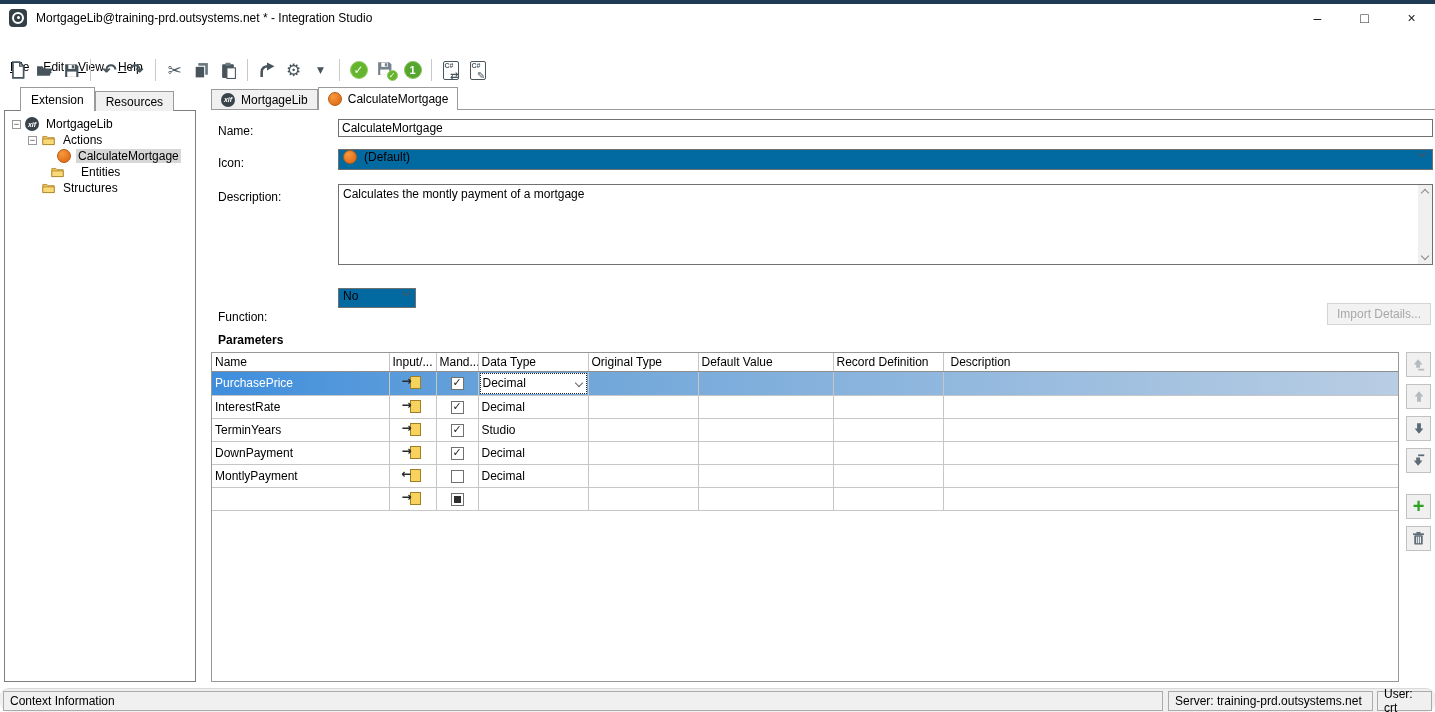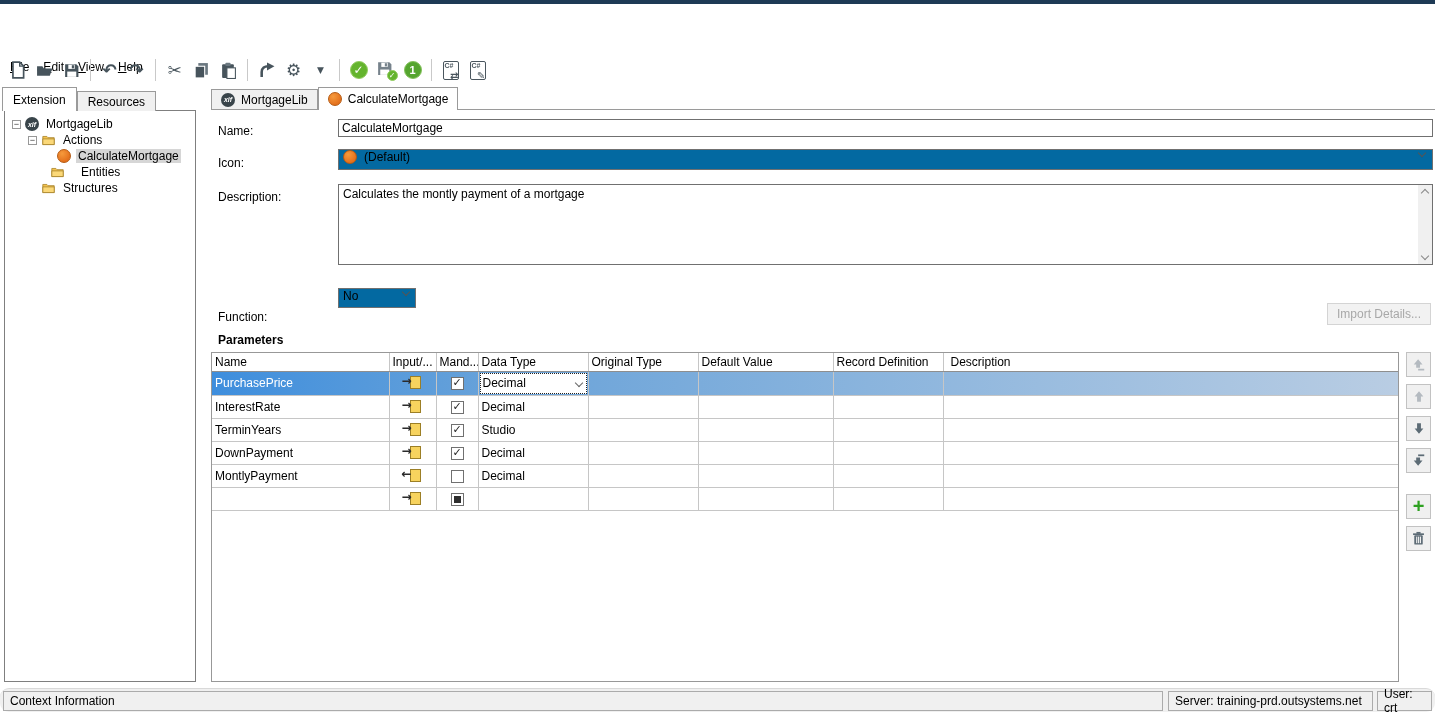--- a/index.html
+++ b/index.html
@@ -29,21 +29,21 @@
   .glyph.small { font-size:9px; }
   .chk-circle { width:18px; height:18px; border-radius:50%; background:#64b42d; border:1px solid #93cd62; color:#fff; font-size:12px; font-weight:bold; display:flex; align-items:center; justify-content:center; font-family:"DejaVu Sans",sans-serif; }
   .one-circle { width:18px; height:18px; border-radius:50%; background:#55a52f; border:1px solid #86c35e; color:#fff; font-size:11px; font-weight:bold; display:flex; align-items:center; justify-content:center; }
   .floppy-check { position:relative; width:20px; height:20px; }
   .floppy-check .badge { position:absolute; right:-2px; bottom:-1px; width:11px; height:11px; border-radius:50%; background:#64b42d; border:1px solid #93cd62; color:#fff; font-size:8px; font-weight:bold; display:flex; align-items:center; justify-content:center; font-family:"DejaVu Sans",sans-serif; }
   .doc-code { position:relative; width:16px; height:19px; border:1.5px solid #4a565e; border-radius:2px; background:#fff; }
   .doc-code .cs { position:absolute; left:1px; top:0px; font-size:7px; font-weight:bold; color:#4a565e; }
   .doc-code .gl { position:absolute; right:-1px; bottom:-2px; font-size:10px; color:#4a565e; font-family:"DejaVu Sans",sans-serif; font-weight:bold; }
 
   
-  .side-tabs { position:absolute; left:2px; top:87px; height:24px; display:flex; align-items:flex-end; z-index:3; }
+  .side-tabs { position:absolute; left:20px; top:87px; height:24px; display:flex; align-items:flex-end; z-index:3; }
   .tab { font-size:12px; padding:3px 10px 4px 10px; border:1px solid #9a9a9a; border-bottom:none; background:#f0f0f0; height:20px; }
   .tab.active { background:#fff; height:24px; padding-top:5px; }
   .tree-box { position:absolute; left:4px; top:110px; width:192px; height:572px; border:1px solid #7f7f7f; background:#fff; padding-top:5px; z-index:2; }
   .tree-row { height:16px; display:flex; align-items:center; font-size:12px; white-space:nowrap; }
   .expander { width:9px; height:9px; border:1px solid #989898; background:#fff; display:flex; align-items:center; justify-content:center; font-size:9px; line-height:6px; color:#333; margin-right:4px; flex:0 0 auto; }
   .exp-ph { width:13px; flex:0 0 auto; }
   .xif-circle { width:14px; height:14px; border-radius:50%; background:#39444a; color:#fff; font-size:7px; font-style:italic; font-weight:bold; display:flex; align-items:center; justify-content:center; flex:0 0 auto; }
   .orange-dot { width:14px; height:14px; border-radius:50%; background:radial-gradient(circle at 35% 30%, #f69a3c, #e4711d 70%); border:1px solid #b55a12; flex:0 0 auto; }
   .tree-label { margin-left:5px; padding:0 2px; }
   .tree-label.selected { background:#d6d6d6; }
@@ -95,20 +95,29 @@
   .statusbar { position:absolute; left:0; top:688px; width:100%; height:24px; background:#f0f0f0; border-top:1px solid #d9d9d9;border-radius:9px; }
   .sb-panel { position:absolute; top:2px; height:20px; border:1px solid #ababab; background:#f0f0f0; display:flex; align-items:center; padding:0 6px; font-size:12px; }
 </style>
 </head>
 <body>
 
 <div id="app">
 
   <div class="top-strip"></div>
 
+  <div class="titlebar">
+    <div class="app-icon"></div>
+    <div class="title-text">MortgageLib@training-prd.outsystems.net * - Integration Studio</div>
+    <div class="win-controls">
+      <div class="win-btn">–</div>
+      <div class="win-btn">□</div>
+      <div class="win-btn">×</div>
+    </div>
+  </div>
 
   <div class="menubar" id="menu-bar">
       <div class="menu-item"><u>F</u>ile</div>
       <div class="menu-item"><u>E</u>dit</div>
       <div class="menu-item"><u>V</u>iew</div>
       <div class="menu-item"><u>H</u>elp</div>
     </div>
 
   <div class="toolbar" id="toolbar">
       <div class="tb-btn">

